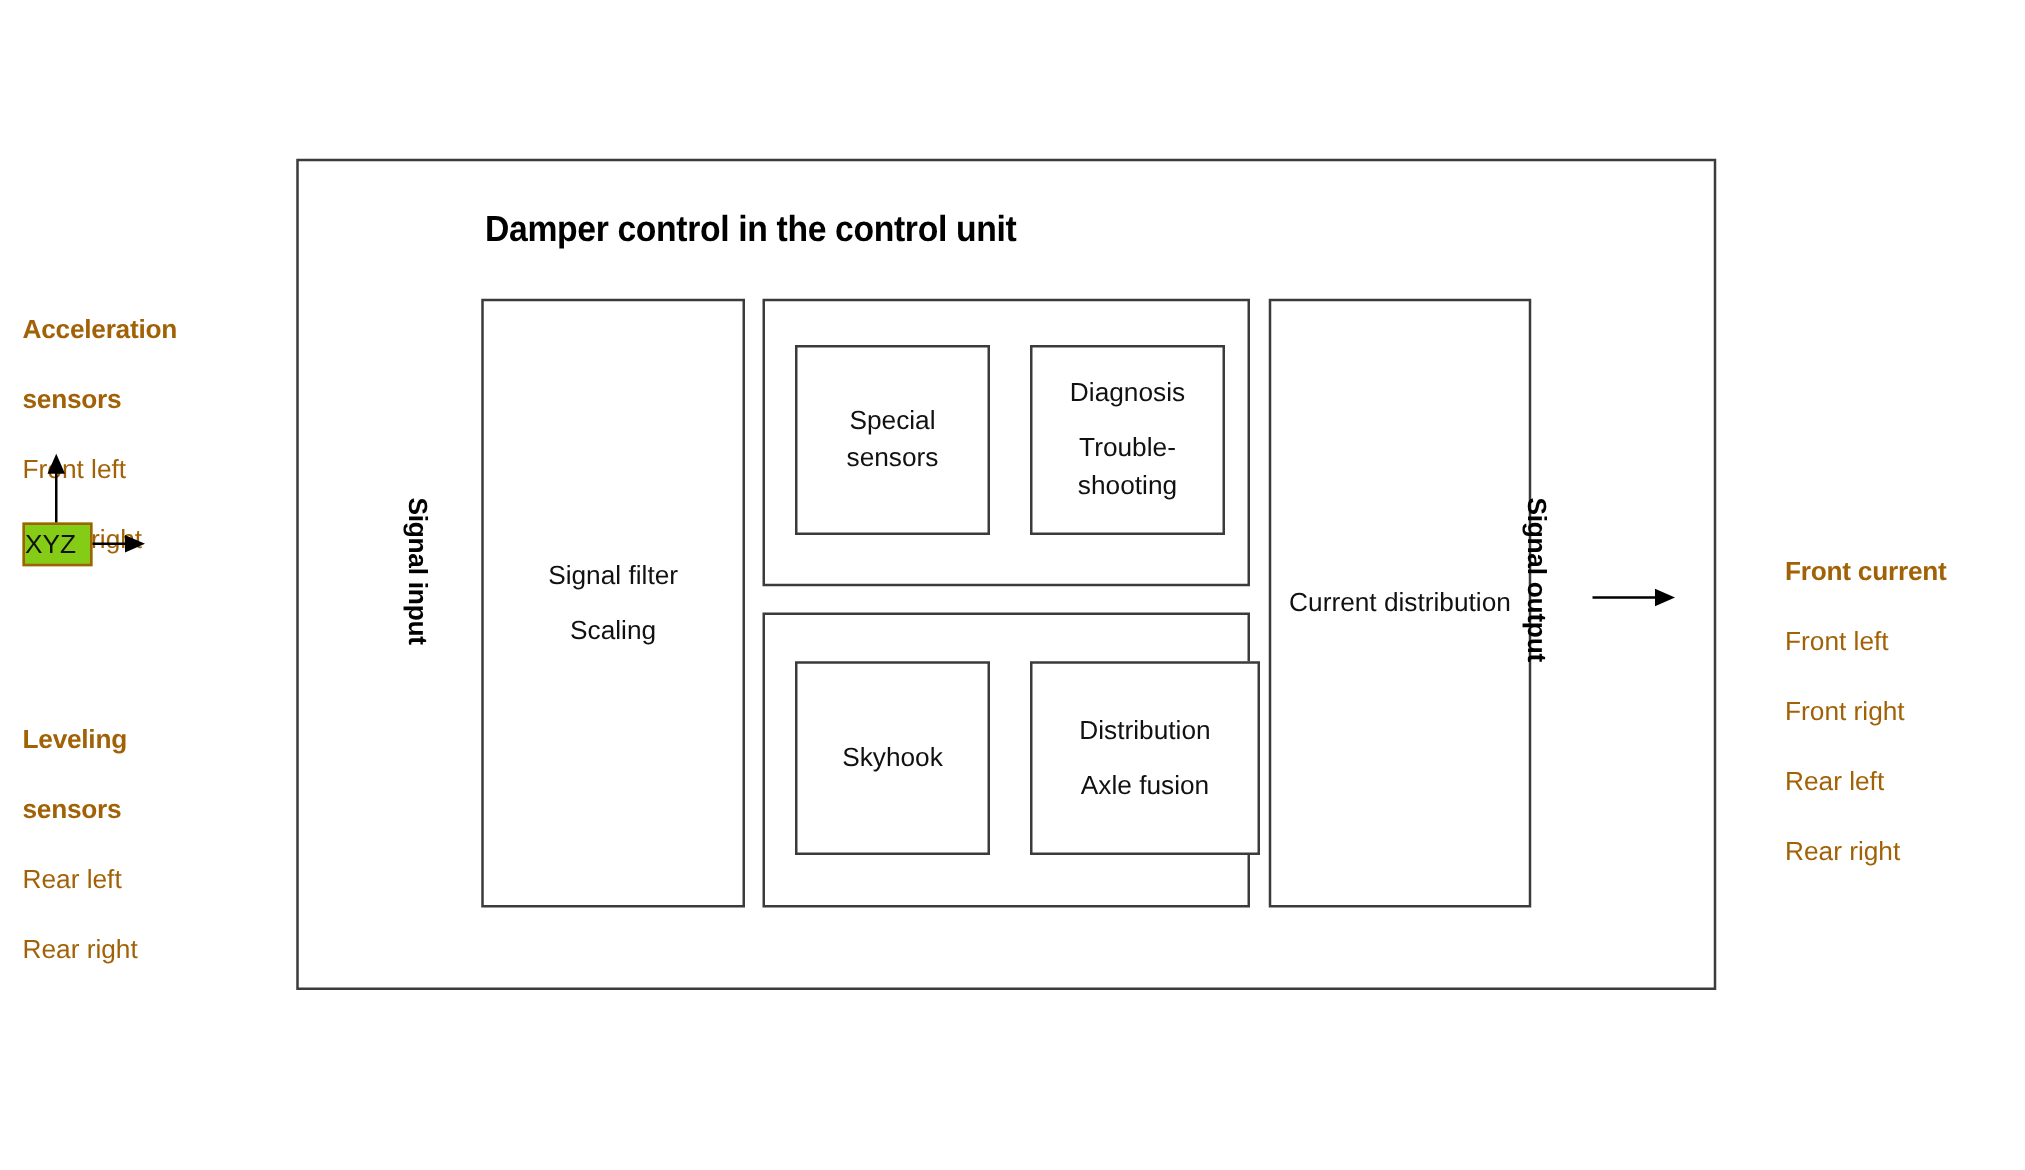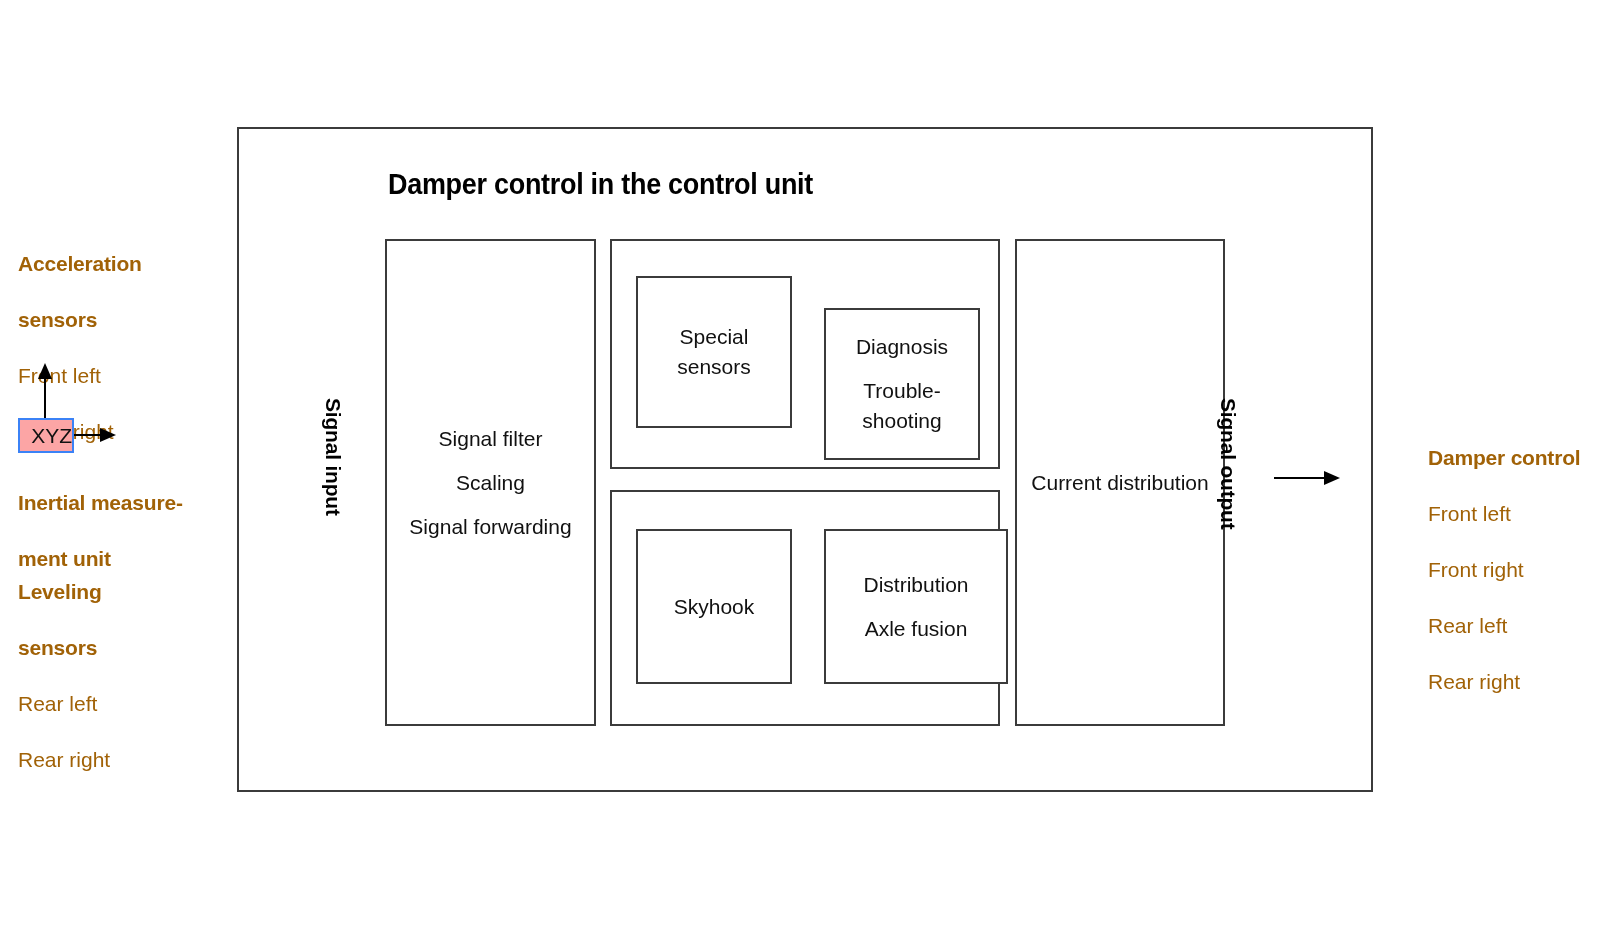--- a/index.html
+++ b/index.html
@@ -109,26 +109,26 @@
     position: absolute;
     top: 0; left: 0;
     width: 0; height: 0;
     border-left: 7px solid transparent;
     border-right: 7px solid transparent;
     border-bottom: 16px solid #000;
   }
 
   .xyz-box {
     position: absolute;
-    border: 2px solid #3b82f6;
+    border: 2px solid #a16207;
     box-sizing: border-box;
-    background: #fca5a5;
+    background: #84cc16;
     display: flex;
     align-items: center;
-    justify-content: flex-end;
+    justify-content: flex-start;
     font-size: 21px;
     color: #111;
   }
 </style>
 </head>
 <body>
 
 <div id="canvas">
 
   <div class="side-block" style="left:18px; top:222px;">
@@ -143,24 +143,20 @@
     <div class="shaft" style="height:42px;"></div>
   </div>
   <div class="xyz-box" style="left:18px; top:418px; width:56px; height:35px;">
     <span>XYZ</span>
   </div>
   <div class="arrow-h" style="left:74px; top:428px; width:42px;">
     <div class="shaft" style="width:28px;"></div>
     <div class="head" style="left:26px;"></div>
   </div>
 
-  <div class="side-block" style="left:18px; top:461px;">
-    <span class="side-line hd">Inertial measure-</span>
-    <span class="side-line hd">ment unit</span>
-  </div>
 
   <div class="side-block" style="left:18px; top:550px;">
     <span class="side-line hd">Leveling</span>
     <span class="side-line hd">sensors</span>
     <span class="side-line">Rear left</span>
     <span class="side-line">Rear right</span>
   </div>
 
   <div class="arrow-h" style="left:253px; top:471px; width:66px;">
     <div class="shaft" style="width:52px;"></div>
@@ -170,32 +166,31 @@
   <div class="box" style="left:237px; top:127px; width:1136px; height:665px;"></div>
 
   <div class="diagram-title" style="left:388px; top:168px;">Damper control in the control unit</div>
 
   <div class="vlabel" style="left:345px; top:398px;">Signal input</div>
 
   <div class="box" style="left:385px; top:239px; width:211px; height:487px;">
     <div class="cell-text">
       <span class="ln">Signal filter</span>
       <span class="ln gap-line">Scaling</span>
-      <span class="ln gap-line">Signal forwarding</span>
     </div>
   </div>
 
   <div class="box" style="left:610px; top:239px; width:390px; height:230px;">
     <div class="box" style="left:24px; top:35px; width:156px; height:152px;padding-left:17px;">
       <div class="cell-text">
         <span class="ln">Special</span>
         <span class="ln">sensors</span>
       </div>
     </div>
-    <div class="box" style="left:212px; top:35px; width:156px; height:152px;margin-top:32px;">
+    <div class="box" style="left:212px; top:35px; width:156px; height:152px;">
       <div class="cell-text">
         <span class="ln">Diagnosis</span>
         <span class="ln gap-line">Trouble-</span>
         <span class="ln">shooting</span>
       </div>
     </div>
   </div>
 
   <div class="box" style="left:610px; top:490px; width:390px; height:236px;">
     <div class="box" style="left:24px; top:37px; width:156px; height:155px;">
@@ -218,20 +213,20 @@
   </div>
 
   <div class="vlabel" style="left:1240px; top:398px;">Signal output</div>
 
   <div class="arrow-h" style="left:1274px; top:471px; width:66px;">
     <div class="shaft" style="width:52px;"></div>
     <div class="head" style="left:50px;"></div>
   </div>
 
   <div class="side-block" style="left:1428px; top:416px;">
-    <span class="side-line hd">Damper control</span>
+    <span class="side-line hd">Front current</span>
     <span class="side-line">Front left</span>
     <span class="side-line">Front right</span>
     <span class="side-line">Rear left</span>
     <span class="side-line">Rear right</span>
   </div>
 
 </div>
 
 </body></html>

